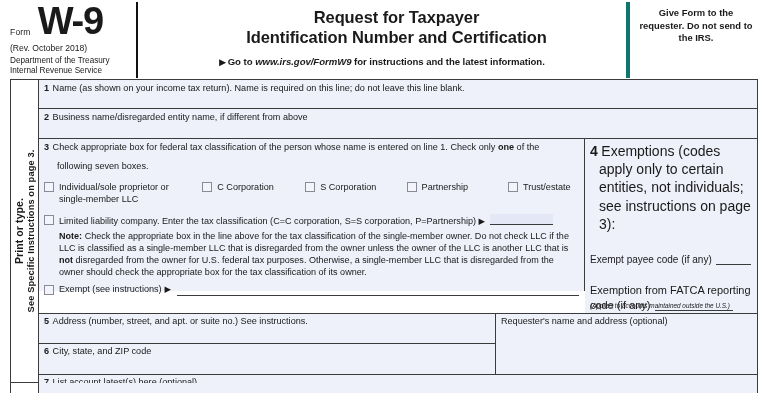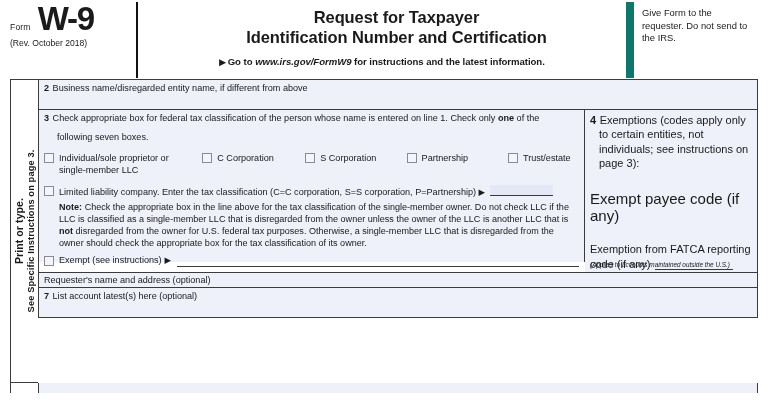--- a/index.html
+++ b/index.html
@@ -40,21 +40,21 @@
     box-sizing: border-box;
   }
   .form-word {
     font-size: 8.5px;
     letter-spacing: .2px;
     display: inline-block;
     vertical-align: bottom;
     padding-bottom: 3px;
   }
   .form-number {
-    font-size: 33px;
+    font-size: 38px;
     font-weight: bold;
     letter-spacing: -1.2px;
     line-height: 1;
     display: inline-block;
     vertical-align: bottom;
     margin-left: 7px;
   }
   .hdr-rev {
     font-size: 8.6px;
     margin-top: 3px;
@@ -81,26 +81,27 @@
   .goto-line {
     font-size: 9.6px;
     font-weight: bold;
     margin-top: 9px;
     letter-spacing: -0.05px;
   }
   .goto-line .url { font-style: italic; }
   .arrow { font-size: 8.5px; margin-right: 2px; }
   .hdr-right {
     width: 132px;
-    border-left: 8px solid #0f766e;
+    border-left: 4px solid #0f766e;
     padding: 5px 4px 0 8px;
     box-sizing: border-box;
     font-size: 9.4px;
-    font-weight: normal;
+    font-weight: bold;
     line-height: 1.35;
+    text-align: center;
   }
 
   
   .body-frame {
     position: absolute;
     left: 38px;
     top: 79px;
     width: 720px;
     border: 1.4px solid #3b3b3b;
     box-sizing: border-box;
@@ -251,27 +252,27 @@
   }
 
   .line3right {
     flex: 1;
     background: #eef0fa;
     padding: 3px 6px 0 5px;
     box-sizing: border-box;
     position: relative;
   }
   .l3r-head {
-    font-size: 11px;
+    font-size: 14px;
     line-height: 1.3;
     padding-left: 9px;
     text-indent: -9px;
   }
   .exline {
-    font-size: 15px;
+    font-size: 10px;
     margin-top: 20px;
     display: flex;
     align-items: flex-end;
     justify-content: center;
   }
   .exline2 {
     font-size: 11px;
     margin-top: 18px;
     line-height: 1.35;
   }
@@ -360,40 +361,47 @@
 </head>
 <body>
 
 <div class="page">
 
   <div class="header">
 
     <div class="hdr-left">
       <span class="form-word">Form</span><span class="form-number">W-9</span>
       <div class="hdr-rev">(Rev. October 2018)</div>
+      <div class="hdr-dept">
+        <div>Department of the Treasury</div>
+        <div>Internal Revenue Service</div>
+      </div>
     </div>
 
     <div class="hdr-center">
       <div class="title-line">Request for Taxpayer</div>
       <div class="title-line">Identification Number and Certification</div>
       <div class="goto-line"><span class="arrow">▶</span><b>Go to </b><b class="url">www.irs.gov/FormW9</b><b> for instructions and the latest information.</b></div>
     </div>
 
     <div class="hdr-right">Give Form to the requester. Do not send to the IRS.</div>
   </div>
 
   <div class="sidebar">
     <div class="sidebar-inner">
       <div class="sb-line1">Print or type.</div>
       <div class="sb-line2">See Specific Instructions on page 3.</div>
     </div>
   </div>
 
   <div class="body-frame">
 
+    <div class="row line1">
+      <div class="rowlabel"><span class="num">1</span><span>Name (as shown on your income tax return). Name is required on this line; do not leave this line blank.</span></div>
+    </div>
 
     <div class="row line2">
       <div class="rowlabel"><span class="num">2</span><span>Business name/disregarded entity name, if different from above</span></div>
     </div>
 
     <div class="line3wrap">
 
       <div class="line3left">
         <div class="l3intro">
           <span class="hang"><span class="num">3</span><span>Check appropriate box for federal tax classification of the person whose name is entered on line 1. Check only </span><b>one</b><span> of the</span></span>
@@ -455,20 +463,28 @@
         <div class="exline2">
           <span>Exemption from FATCA reporting</span><br>
           <span>code (if any)</span><span class="ex-blank2"></span>
         </div>
 
         <div class="applies">(Applies to accounts maintained outside the U.S.)</div>
       </div>
     </div>
 
     <div class="addrwrap">
+      <div class="addrleft">
+        <div class="addr5">
+          <div class="rowlabel"><span class="num">5</span><span>Address (number, street, and apt. or suite no.) See instructions.</span></div>
+        </div>
+        <div class="addr6">
+          <div class="rowlabel"><span class="num">6</span><span>City, state, and ZIP code</span></div>
+        </div>
+      </div>
       <div class="reqbox">
         <div class="rowlabel">Requester's name and address (optional)</div>
       </div>
     </div>
 
     <div class="row line7">
       <div class="rowlabel"><span class="num">7</span><span>List account latest(s) here (optional)</span></div>
     </div>
 
   </div>

